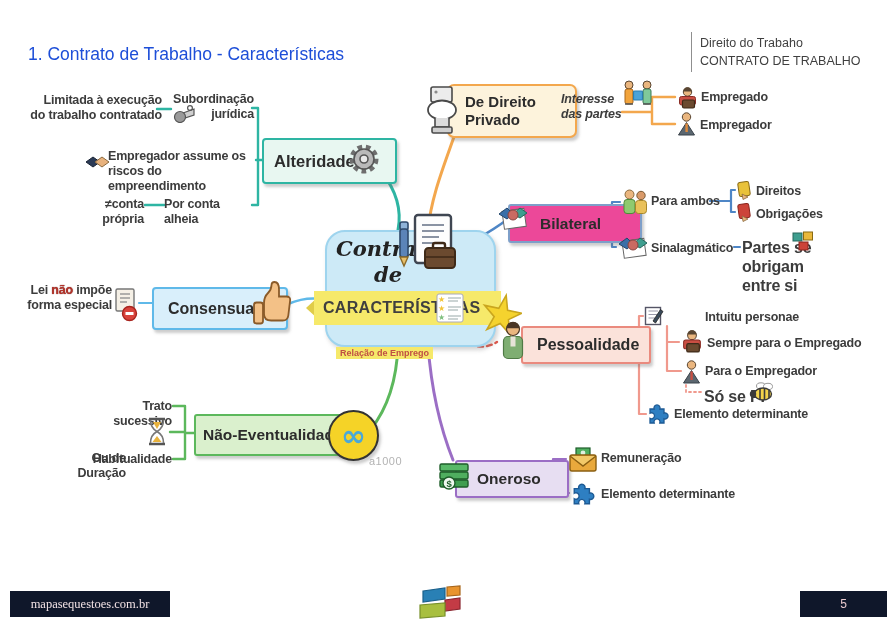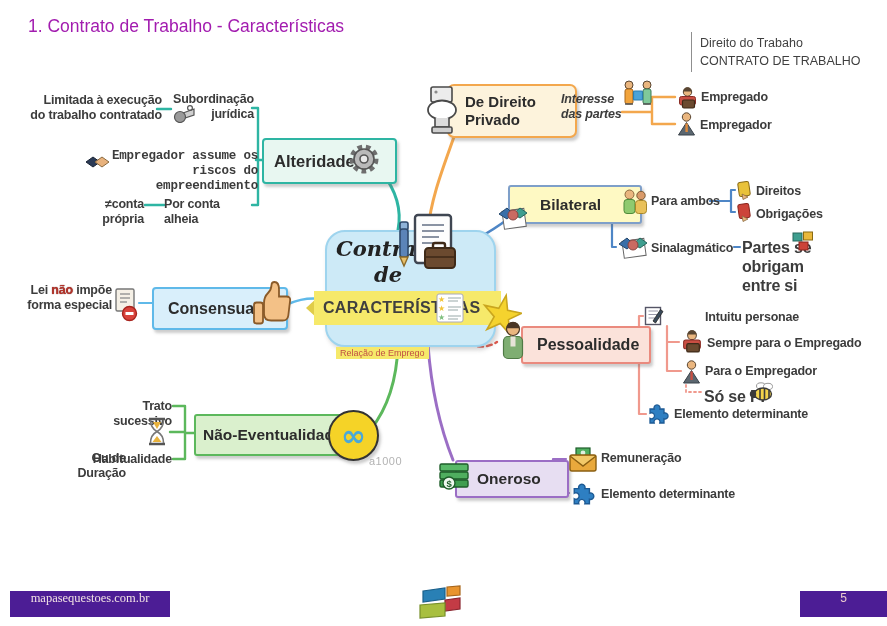--- a/index.html
+++ b/index.html
@@ -2,39 +2,39 @@
 <html lang="pt"><head>
 <meta charset="utf-8">
 <style>
   html,body{margin:0;padding:0;background:#fff;}
   .canvas{position:relative;width:887px;height:626px;background:#ffffff;
           font-family:"Liberation Sans",sans-serif;overflow:hidden;}
   .abs{position:absolute;}
   svg.wires{position:absolute;left:0;top:0;z-index:1;}
   svg.wires path{fill:none;stroke-linecap:round;stroke-linejoin:round;}
 
-  .page-title{left:28px;top:16px;font-size:17.5px;color:#a21caf;z-index:3;}
+  .page-title{left:28px;top:44px;font-size:17.5px;color:#1d4ed8;z-index:3;}
   .corner{left:691px;top:32px;border-left:1.5px solid #8f8f8f;padding:2px 0 2px 8px;
           color:#3f3f3f;font-size:12.5px;line-height:1.45;z-index:3;}
 
   .node{z-index:3;display:flex;align-items:center;font-weight:bold;color:#2c2c2c;
         box-shadow:2px 3px 3px rgba(110,110,110,.35);}
   .leaf{z-index:3;font-weight:bold;font-size:12.5px;color:#3c3c3c;line-height:1.2;
         letter-spacing:-0.2px;}
   .r{text-align:right;}
-  .c{text-align:right;font-family:Liberation Mono, monospace;}
+  .c{text-align:left;}
   .icon{z-index:4;}
   .icon svg{display:block;width:100%;height:100%;}
 
   .node-alteridade{left:262px;top:138px;width:121px;height:42px;background:#e8f7f1;
       border:2.2px solid #2eb5a3;border-radius:4px;font-size:16.5px;padding-left:10px;}
   .node-privado{left:447px;top:84px;width:110px;height:50px;background:#fdf3dc;
       border:2.2px solid #f3a74d;border-radius:7px;font-size:15px;padding-left:16px;line-height:1.2;}
   .node-privado span{display:block;width:74px;}
-  .node-bilateral{left:508px;top:185px;width:100px;height:35px;background:#fef9c3;
+  .node-bilateral{left:508px;top:204px;width:100px;height:35px;background:#ec4899;
       border:2.2px solid #7e9fc9;border-radius:3px;font-size:15.5px;padding-left:30px;}
   .node-consensual{left:152px;top:287px;width:118px;height:39px;background:#d9effb;
       border:2.4px solid #5fb9e9;border-radius:4px;font-size:16px;padding-left:14px;}
   .node-pessoalidade{left:521px;top:326px;width:112px;height:34px;background:#fbe2da;
       border:2.2px solid #ea8a7e;border-radius:3px;font-size:16px;padding-left:14px;}
   .node-naoevent{left:194px;top:414px;width:152px;height:38px;background:#daf0cd;
       border:2.4px solid #5cb85c;border-radius:3px;font-size:15.5px;padding-left:7px;}
   .node-oneroso{left:455px;top:460px;width:90px;height:34px;background:#e7def2;
       border:2.2px solid #9b6ec5;border-radius:3px;font-size:15.5px;padding-left:20px;}
 
@@ -42,31 +42,31 @@
       border:2px solid #9ed4ee;border-radius:20px;z-index:2;box-shadow:2px 3px 4px rgba(110,110,110,.3);}
   .center-title{left:330px;top:236px;width:116px;z-index:3;text-align:center;
       font-family:"DejaVu Serif",serif;font-style:italic;font-weight:bold;
       font-size:21px;color:#222;line-height:1.25;}
   .banner{left:314px;top:291px;width:178px;height:34px;background:#f6e96a;z-index:3;
       display:flex;align-items:center;padding-left:9px;font-size:16px;font-weight:bold;
       color:#3f3f3f;letter-spacing:.3px;}
   .banner-tail{left:306px;top:297px;width:12px;height:22px;background:#e0cc49;z-index:2;
       clip-path:polygon(0 50%,100% 0,100% 100%);}
   .tag{left:336px;top:347px;background:#f6e96a;color:#bf4e44;font-size:9px;
-      font-weight:normal;padding:1px 4px;z-index:3;}
+      font-weight:bold;padding:1px 4px;z-index:3;}
   .watermark{left:369px;top:455px;font-size:11px;color:#b3b3b3;z-index:3;letter-spacing:.5px;}
 
   .infinity{left:328px;top:410px;width:47px;height:47px;background:#f5d327;border:2.5px solid #333;
       border-radius:50%;z-index:4;display:flex;align-items:center;justify-content:center;
       font-family:"DejaVu Sans",sans-serif;font-size:30px;font-weight:bold;color:#4aa8d8;
       box-shadow:2px 3px 3px rgba(110,110,110,.35);}
   .nao{color:#b5342b;text-shadow:0 0 1px #5e1511;}
   .small{font-size:16px;}
 
-  .footer-bar{background:#4c1d95;z-index:3;display:flex;justify-content:center;}
+  .footer-bar{background:#0f172a;z-index:3;display:flex;align-items:center;justify-content:center;}
   .footer-left{left:10px;top:591px;width:160px;height:26px;font-family:"Liberation Serif",serif;
       font-size:12.5px;color:#f2e2e5;}
   .footer-right{left:800px;top:591px;width:87px;height:26px;font-size:12px;color:#e9c9ce;}
 </style>
 </head>
 <body>
 
 <div class="canvas">
 
   <svg class="wires" width="887" height="626">

